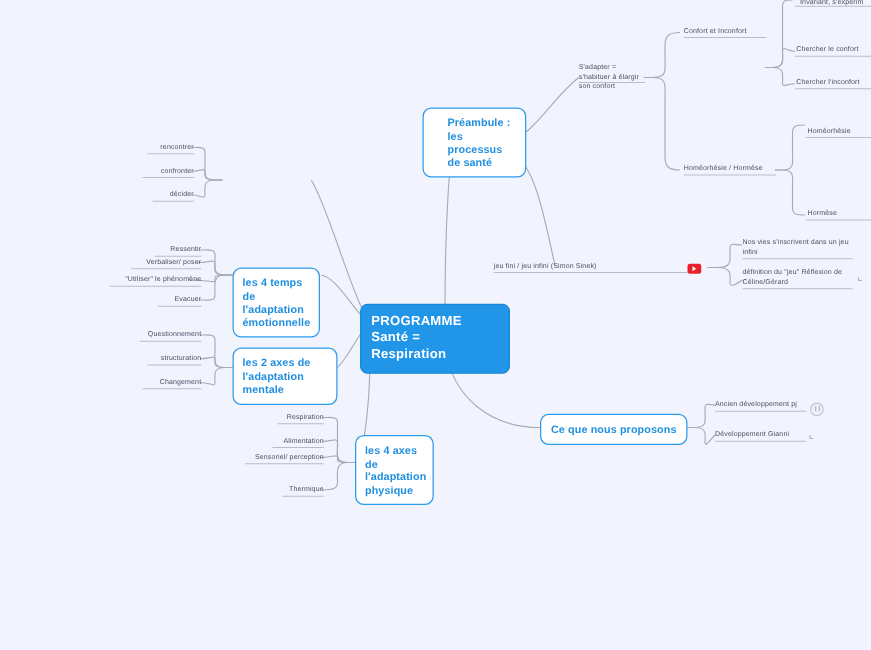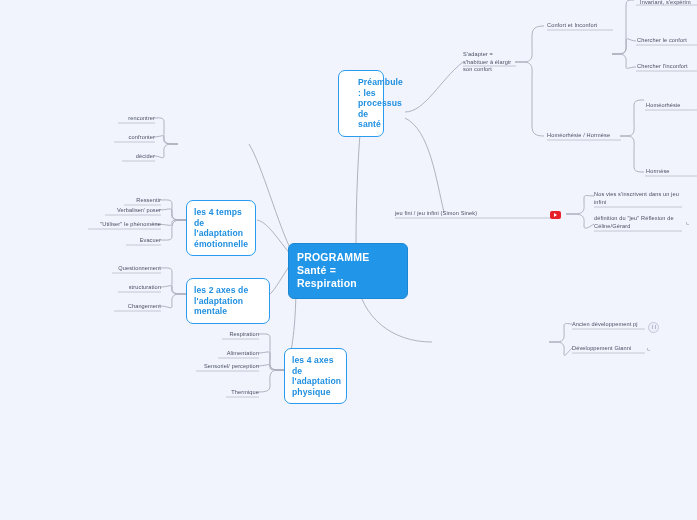--- a/index.html
+++ b/index.html
@@ -198,28 +198,29 @@
       <line x1="572" y1="353" x2="645" y2="353"></line>
     </g>
   </svg>
 
   <div class="node root" style="left:288px; top:243px; width:120px;">
     <div>PROGRAMME</div>
     <div>Santé = Respiration</div>
   </div>
 
 
-  <div class="node topic" style="left:186px; top:200px; width:70px;">les 4 temps de l'adaptation émotionnelle</div>
+  <div class="node topic" style="left:186px; top:214px; width:70px;">les 4 temps de l'adaptation émotionnelle</div>
 
   <div class="node topic" style="left:186px; top:278px; width:84px;">les 2 axes de l'adaptation mentale</div>
 
   <div class="node topic" style="left:284px; top:348px; width:63px;">les 4 axes de l'adaptation physique</div>
 
-  <div class="node topic" style="left:338px; top:70px; width:46px;padding-left:19px;">Préambule : les processus de santé</div>
-
+  <div class="node topic" style="left:338px; top:86px; width:83px;padding-left:19px;">Préambule : les processus de santé</div>
+
+  <div class="node topic" style="left:432px; top:331px; width:118px; text-align:center;">Ce que nous proposons</div>
 
   <div class="node leaf ra" style="left:100px; top:115px; width:55px;">rencontrer</div>
   <div class="node leaf ra" style="left:96px; top:134px; width:59px;">confronter</div>
   <div class="node leaf ra" style="left:104px; top:153px; width:51px;">décider</div>
 
   <div class="node leaf ra" style="left:106px; top:197px; width:55px;">Ressentir</div>
   <div class="node leaf ra" style="left:87px; top:207px; width:74px;">Verbaliser/ poser</div>
   <div class="node leaf ra" style="left:70px; top:221px; width:91px;">"Utiliser" le phénomène</div>
   <div class="node leaf ra" style="left:108px; top:237px; width:53px;">Evacuer</div>
 

